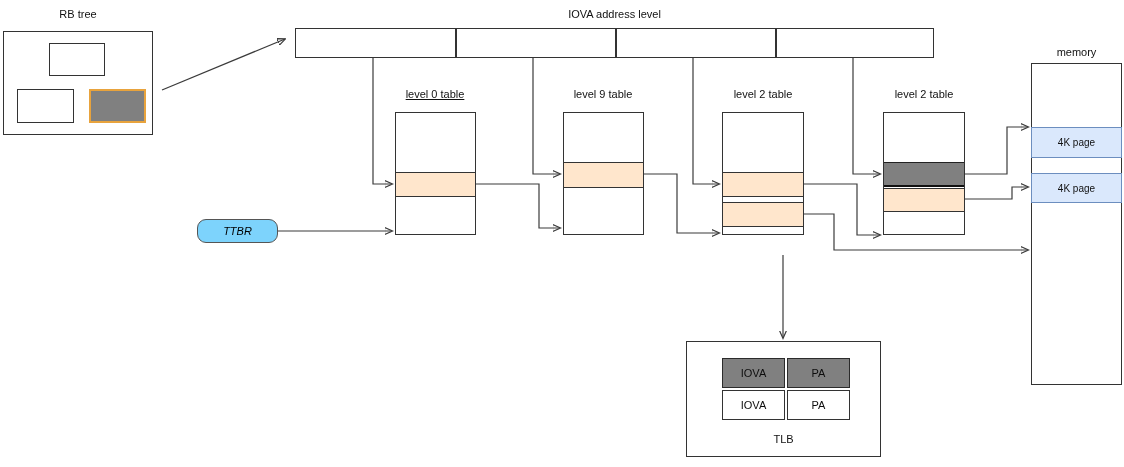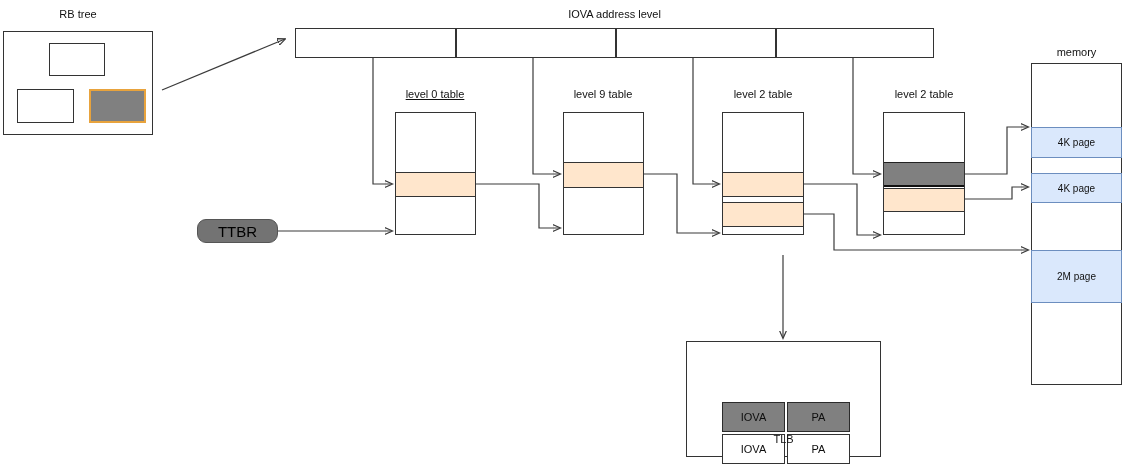--- a/index.html
+++ b/index.html
@@ -14,27 +14,27 @@
   
   .rb-right{background:#808080;border:2px solid #e8a33d;}
   
   .bar-div{position:absolute;top:0;width:1.5px;height:100%;background:#333;}
   
   .ptable{position:absolute;box-sizing:border-box;border:1px solid #333;background:#fff;}
   .prow{position:absolute;left:0;width:100%;box-sizing:border-box;}
   .row-hl{background:#ffe6cc;border-top:1px solid #333;border-bottom:1px solid #333;}
   .row-gray{background:#808080;border-top:1px solid #222;border-bottom:2px solid #111;}
   
-  .ttbr{position:absolute;box-sizing:border-box;border:1px solid #555;border-radius:9px;background:#737373;
-        display:flex;align-items:center;justify-content:center;font-size:15px;}
+  .ttbr{position:absolute;box-sizing:border-box;border:1px solid #555;border-radius:9px;background:#7dd3fc;
+        display:flex;align-items:center;justify-content:center;font-size:11px;font-style:italic;}
   
   .mpage{position:absolute;left:-1px;width:91px;box-sizing:border-box;background:#dae8fc;border:1px solid #6c8ebf;
          display:flex;align-items:center;justify-content:center;font-size:10px;color:#111;}
   
-  .tlb-grid{position:absolute;display:grid;grid-template-columns:63px 63px;grid-template-rows:30px 30px;gap:2px;margin-top:44px;}
+  .tlb-grid{position:absolute;display:grid;grid-template-columns:63px 63px;grid-template-rows:30px 30px;gap:2px;}
   .tlb-cell{box-sizing:border-box;display:flex;align-items:center;justify-content:center;font-size:11px;border:1px solid #333;}
   .tlb-gray{background:#808080;color:#0d0d0d;border:1px solid #2b2b2b;}
   .tlb-white{background:#fff;color:#0d0d0d;}
 </style>
 </head>
 <body>
 
 <div class="stage">
 
   <svg class="wires" viewBox="0 0 1124 467">
@@ -110,23 +110,20 @@
   </div>
 
   <div class="lbl" style="left:1031px;top:46px;width:91px;">memory</div>
   <div class="box" style="left:1031px;top:63px;width:91px;height:322px;">
     <div class="mpage" style="top:63px;height:31px;">
       <span>4K page</span>
     </div>
     <div class="mpage" style="top:109px;height:30px;">
       <span>4K page</span>
     </div>
-    <div class="mpage" style="top:186px;height:53px;">
-      <span>2M page</span>
-    </div>
   </div>
 
   <div class="box" style="left:686px;top:341px;width:195px;height:116px;"></div>
   <div class="tlb-grid" style="left:722px;top:358px;">
     <div class="tlb-cell tlb-gray">IOVA</div>
     <div class="tlb-cell tlb-gray">PA</div>
     <div class="tlb-cell tlb-white">IOVA</div>
     <div class="tlb-cell tlb-white">PA</div>
   </div>
   <div class="lbl" style="left:686px;top:433px;width:195px;">TLB</div>

